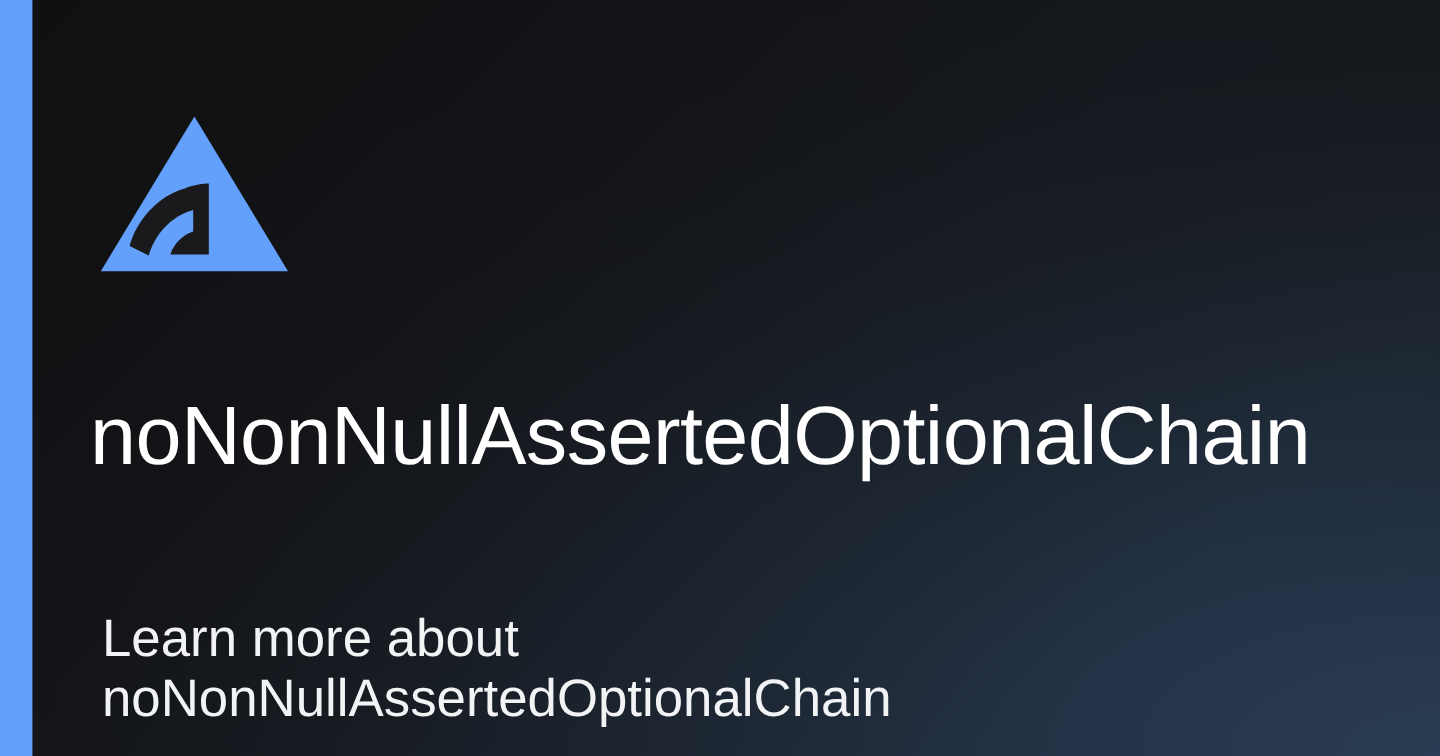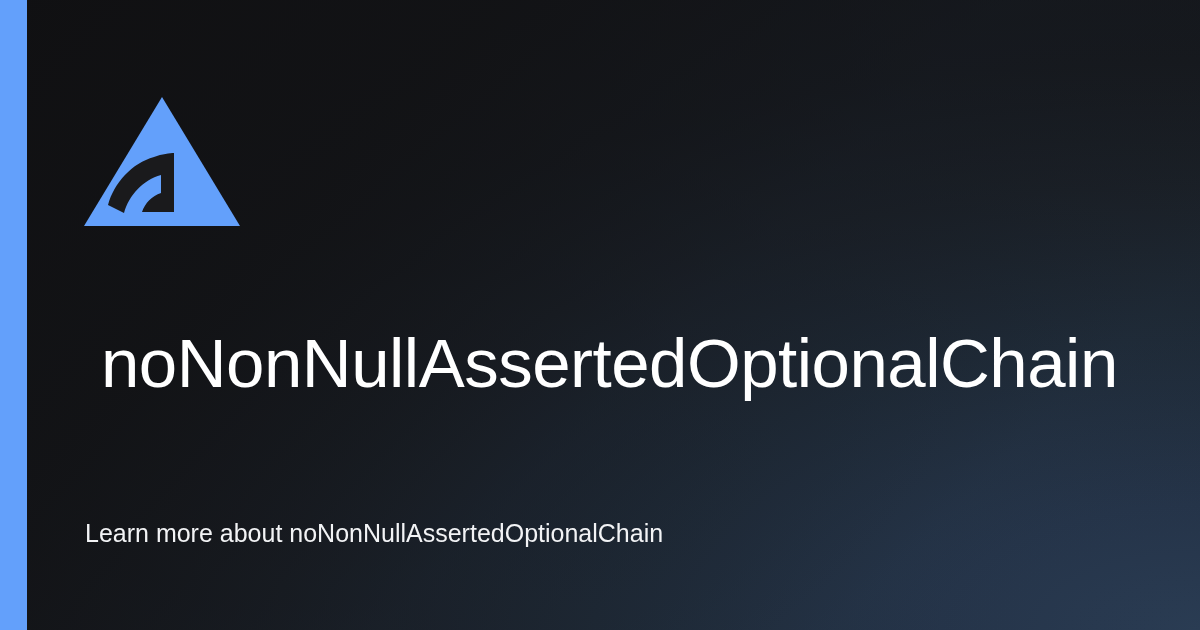--- a/index.html
+++ b/index.html
@@ -52,41 +52,41 @@
     position: absolute;
     left: 55px;
     top: 95px;
     width: 160px;
     height: 134px;
   }
   .logo-wrap svg { display: block; width: 160px; height: 134px; }
 
   .title {
     position: absolute;
-    left: 74px;
+    left: 48px;
     top: 322px;
     width: 1020px;
     margin: 0;
     font-size: 69px;
     line-height: 84px;
     font-weight: 400;
     letter-spacing: -0.5px;
     color: #ffffff;
     word-break: break-all;
     overflow-wrap: anywhere;
     white-space: normal;
   }
 
   .subtitle {
     position: absolute;
     left: 58px;
     top: 508px;
     width: 700px;
     margin: 0;
-    font-size: 25px;
+    font-size: 44px;
     line-height: 50px;
     font-weight: 400;
     color: #f2f3f5;
     word-break: break-word;
     overflow-wrap: anywhere;
   }
 </style>
 </head>
 <body>
 

